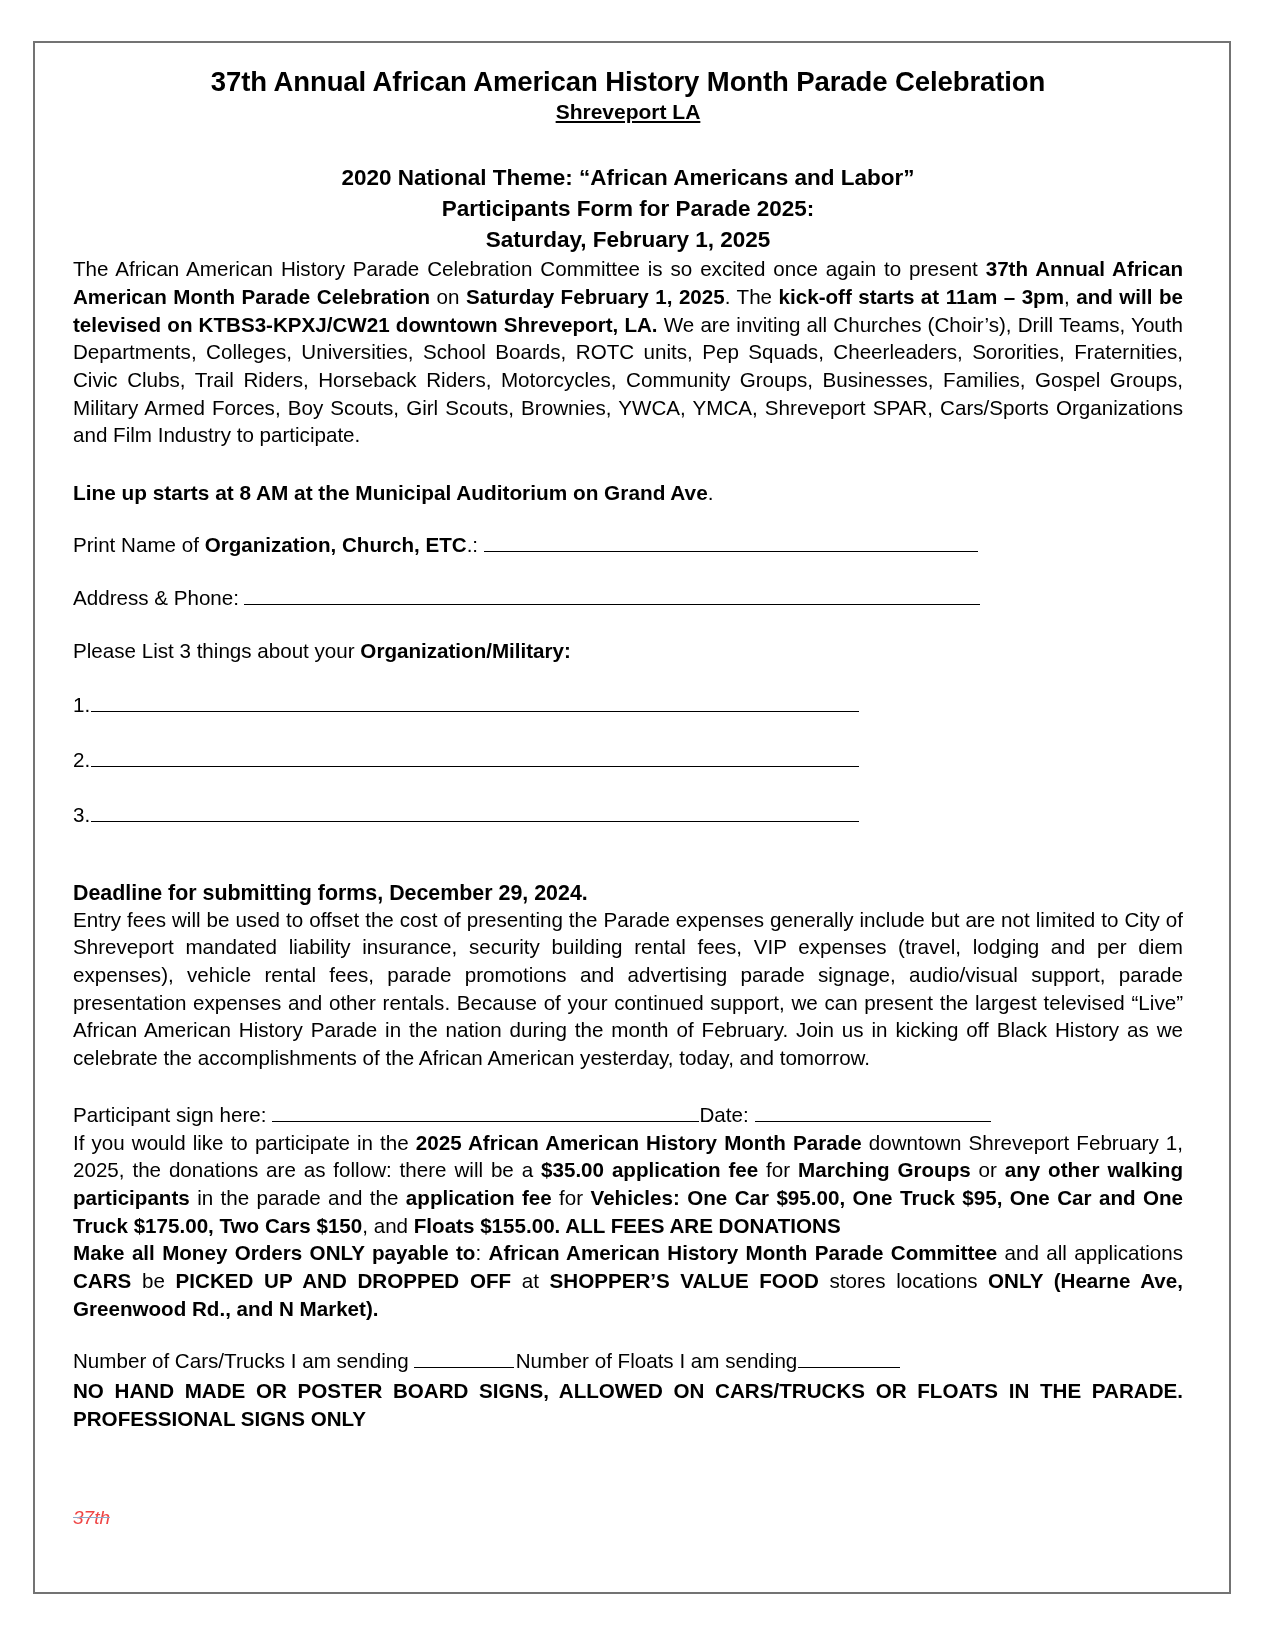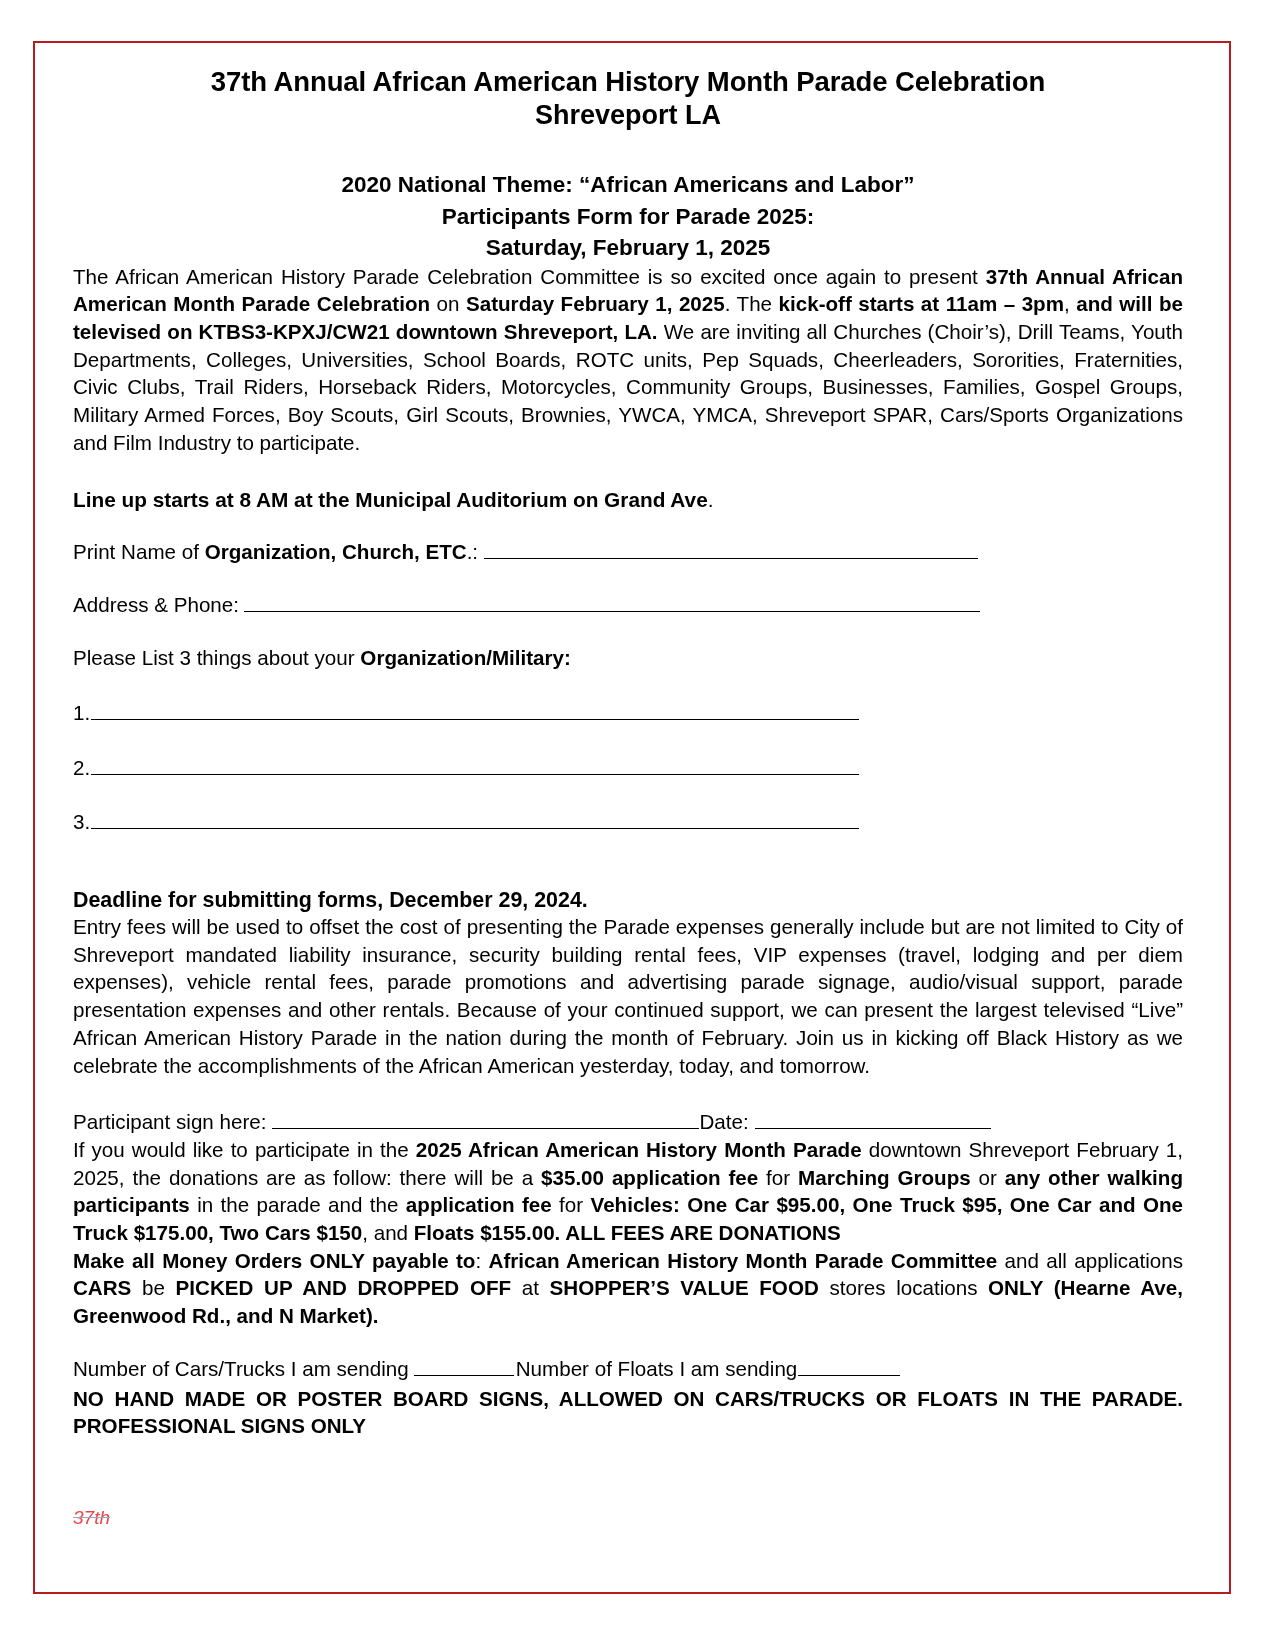--- a/index.html
+++ b/index.html
@@ -15,43 +15,44 @@
     color: #000000;
     overflow: hidden;
   }
   .page {
     position: absolute;
     left: 33px;
     top: 41px;
     width: 1198px;
     height: 1553px;
     box-sizing: border-box;
-    border: 2px solid #b91c1c;
+    border: 2px solid #737373;
     background: #ffffff;
   }
   .inner {
     position: absolute;
     left: 38px;
     top: 22px;
     width: 1110px;
   }
 
   .title-block {
     text-align: center;
   }
   .doc-title {
     font-size: 27.5px;
     font-weight: bold;
     line-height: 1.22;
     letter-spacing: -0.1px;
   }
   .doc-sub {
-    font-size: 27px;
+    font-size: 21px;
     font-weight: bold;
     line-height: 1.22;
+    text-decoration: underline;
   }
   .theme-block {
     text-align: center;
     margin-top: 38px;
   }
   .theme-line {
     font-size: 22.5px;
     font-weight: bold;
     line-height: 1.38;
   }

